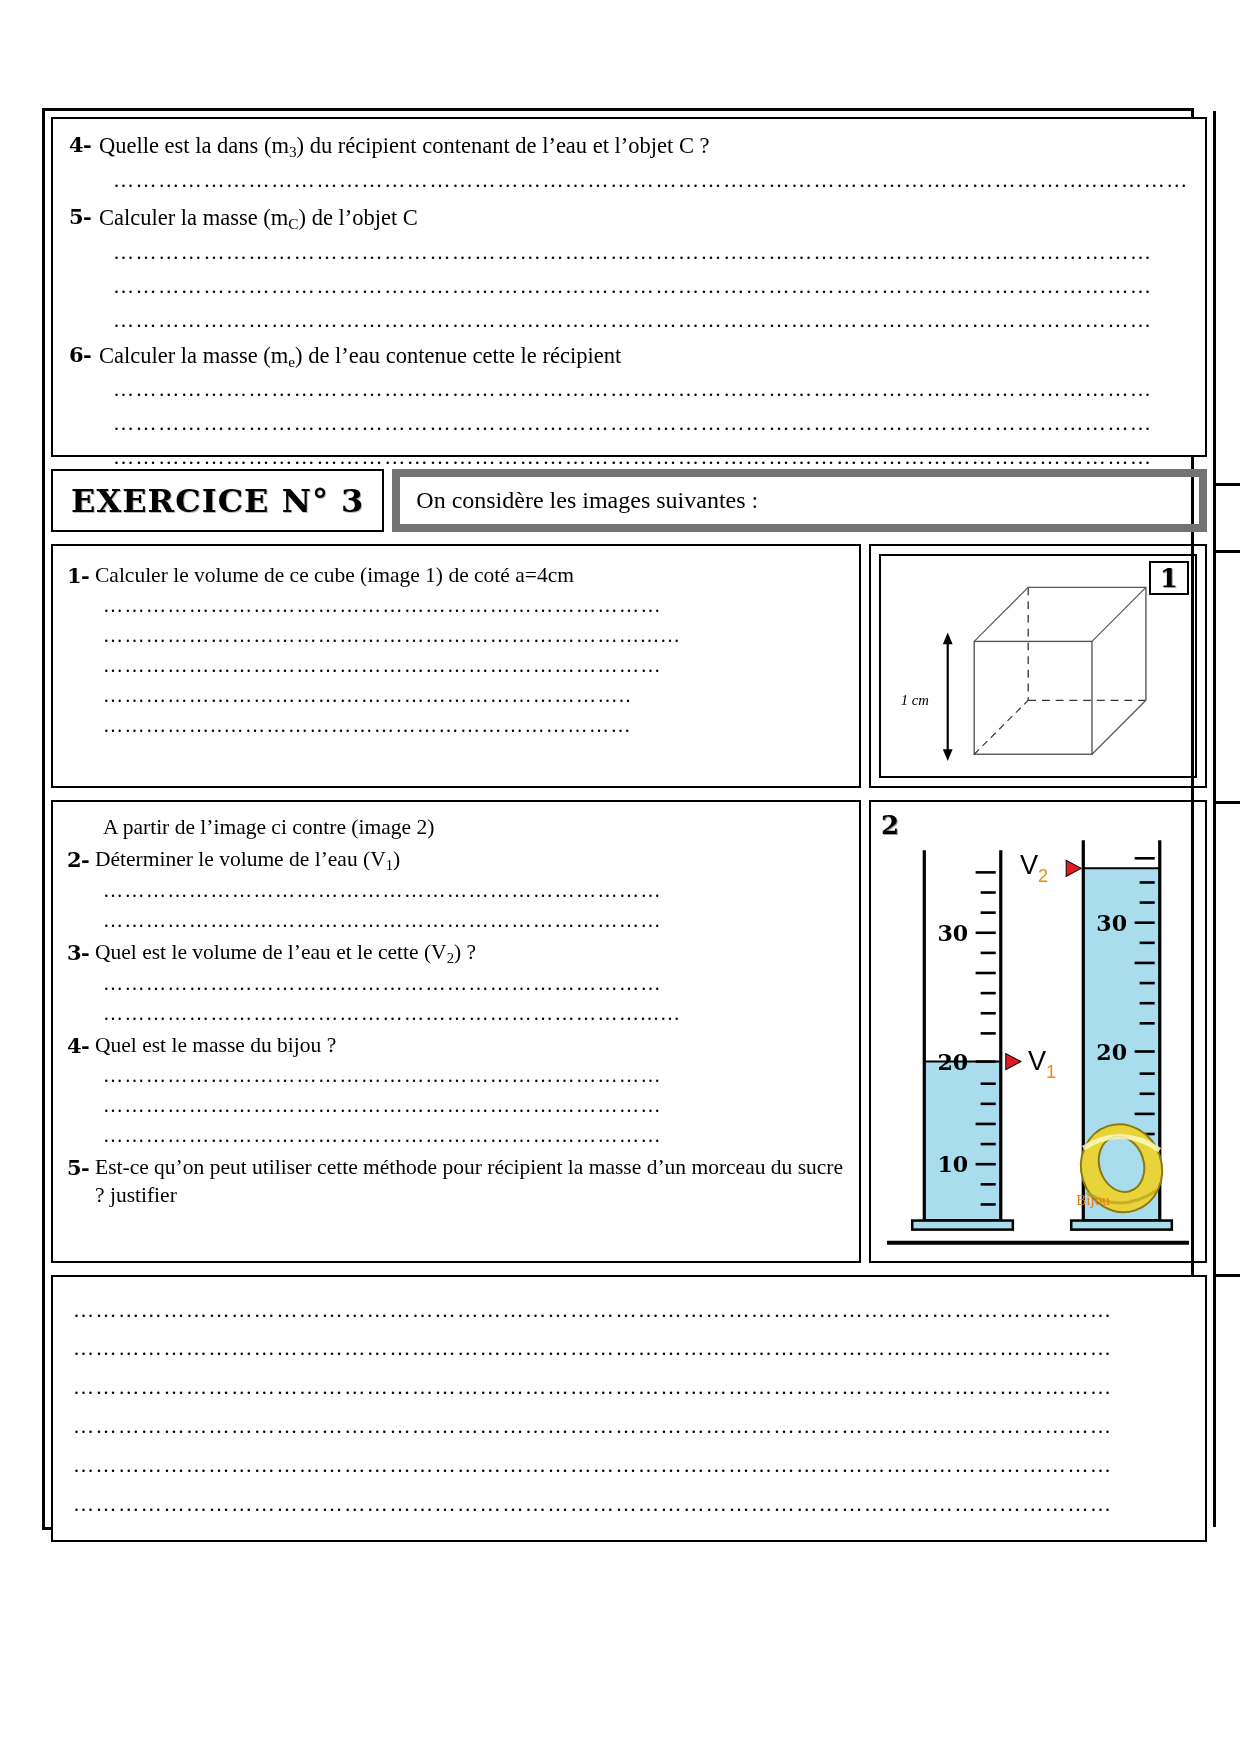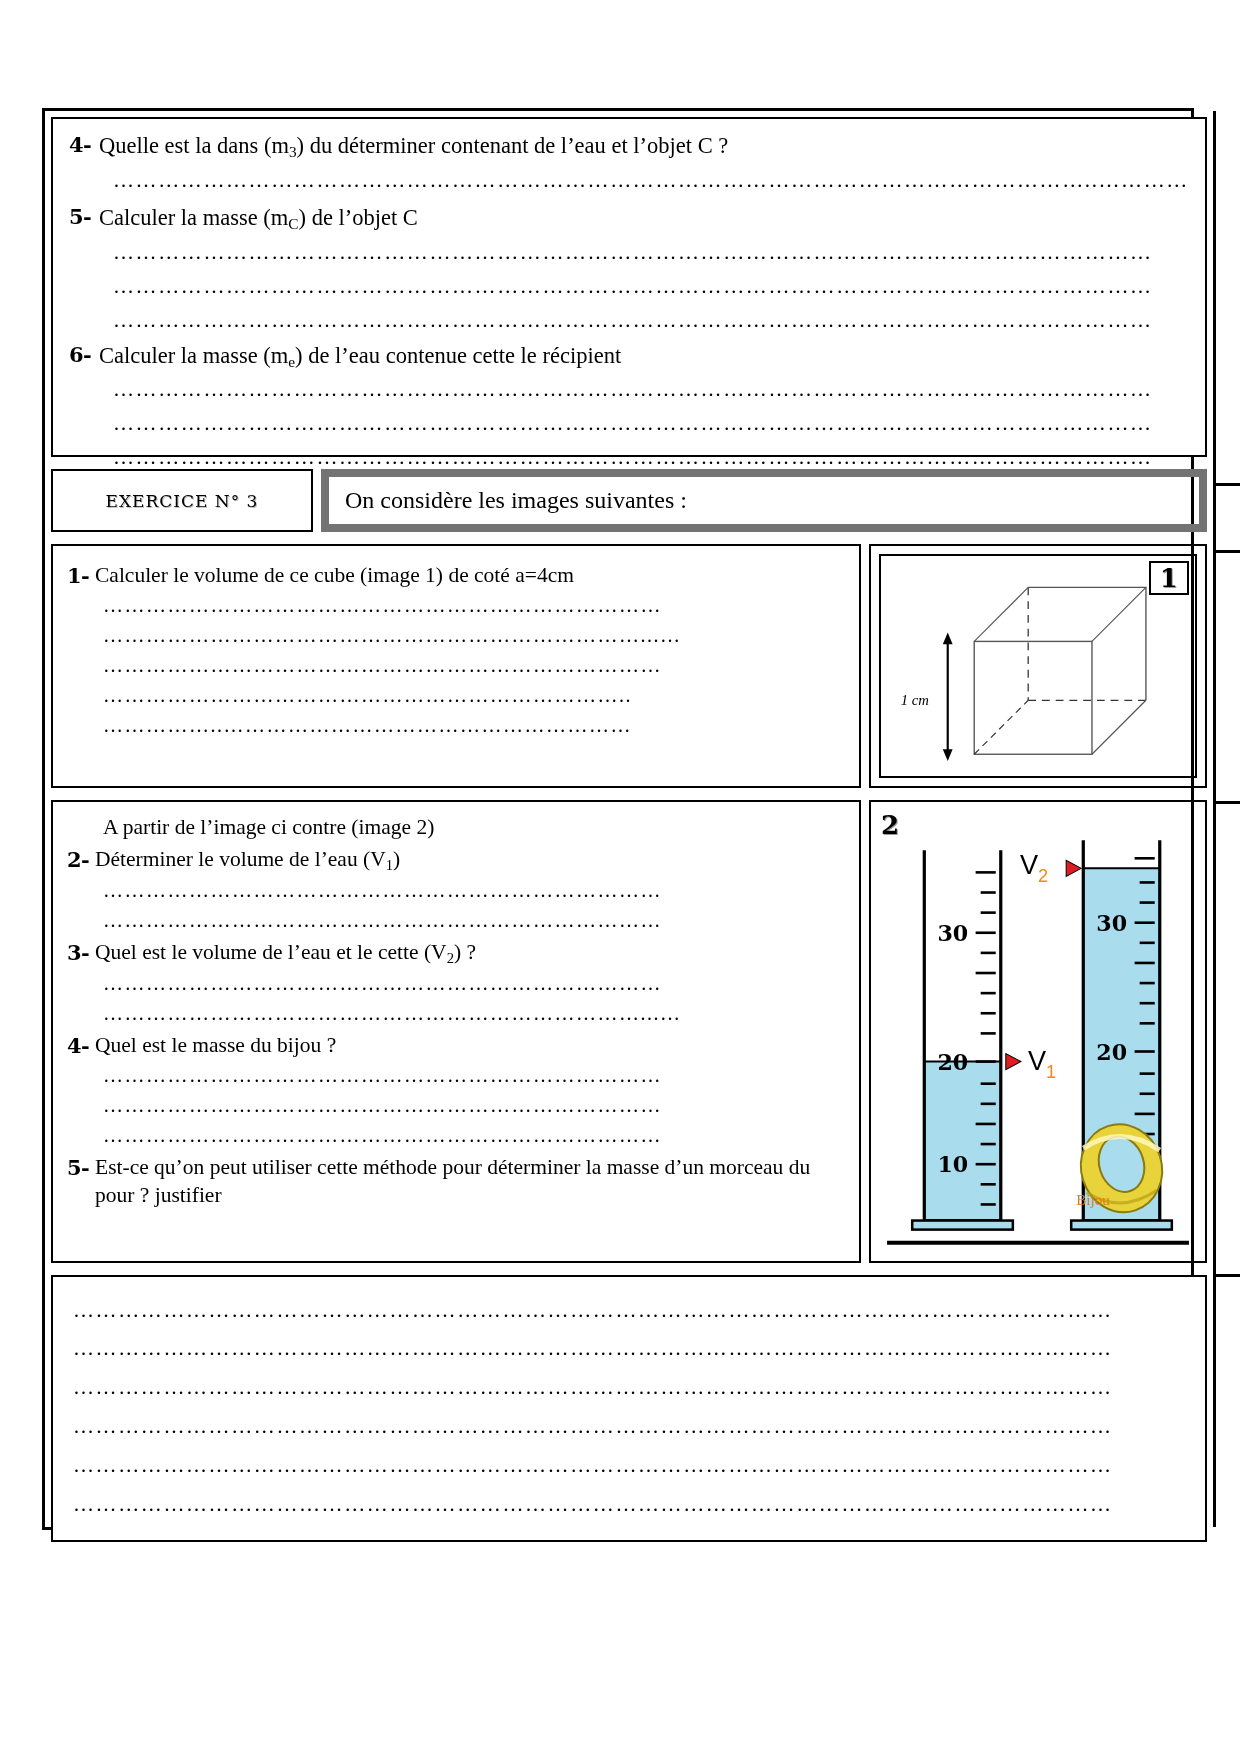--- a/index.html
+++ b/index.html
@@ -31,21 +31,21 @@
   
   .pt{display:flex;align-items:center;justify-content:center;font-size:20px;font-weight:bold;
       font-family:"DejaVu Serif",serif;}
   .pt-big{font-family:"DejaVu Serif",serif;font-weight:bold;font-size:24px;}
   .pt-sep{border-bottom:3px solid #000;}
 
   
   .exrow{display:flex;margin:6px;gap:0;}
   .exbadge{border:2px solid #000;box-sizing:border-box;padding:10px 18px;margin-right:8px;
            display:flex;align-items:center;justify-content:center;min-width:262px;}
-  .exbadge span{font-family:"DejaVu Serif",serif;font-weight:normal;font-size:17px;letter-spacing:1px;
+  .exbadge span{font-family:"DejaVu Serif",serif;font-weight:bold;font-size:32px;letter-spacing:1px;
                 text-shadow:1px 1px 0 #bdbdbd;}
   .exintro{border:8px solid #737373;box-sizing:border-box;flex:1 1 auto;display:flex;align-items:center;
            padding:10px 16px;font-size:24px;}
 
   
   .split{display:flex;margin:6px;gap:8px;}
   .left-pane{border:2px solid #000;box-sizing:border-box;flex:1 1 auto;padding:12px 14px 14px 14px;}
   .right-pane{border:2px solid #000;box-sizing:border-box;width:338px;flex:0 0 338px;position:relative;
               padding:8px;}
 
@@ -73,21 +73,21 @@
 <div class="page">
   <div class="outer">
 
     <div class="body-col">
 
       <div class="box qblock" style="height:340px;">
 
         <div class="qline">
           <div class="qnum">4-</div>
           <div class="qtext">
-            <span>Quelle est la dans (m</span><sub>3</sub><span>) du déterminer contenant de l’eau et l’objet C ?</span>
+            <span>Quelle est la dans (m</span><sub>3</sub><span>) du récipient contenant de l’eau et l’objet C ?</span>
           </div>
         </div>
         <div class="dots">…………………………………………………………………………………………………………………..…………</div>
 
         <div class="qline" style="margin-top:6px;">
           <div class="qnum">5-</div>
           <div class="qtext">
             <span>Calculer la masse (m</span><sub>C</sub><span>) de l’objet C</span>
           </div>
         </div>
@@ -178,21 +178,21 @@
           <div class="q-s">
             <div class="qnum">4-</div>
             <div class="qtext">Quel est le masse du bijou ?</div>
           </div>
           <div class="dots-s">……………………………………………………………………</div>
           <div class="dots-s">……………………………………………………………………</div>
           <div class="dots-s">……………………………………………………………………</div>
 
           <div class="q-s">
             <div class="qnum">5-</div>
-            <div class="qtext">Est-ce qu’on peut utiliser cette méthode pour déterminer la masse d’un morceau du pour ? justifier</div>
+            <div class="qtext">Est-ce qu’on peut utiliser cette méthode pour récipient la masse d’un morceau du sucre ? justifier</div>
           </div>
         </div>
 
         <div class="right-pane" style="padding:6px;">
           <div class="img-frame" style="border:none;">
             <div class="img-num" style="left:4px;top:2px;">2</div>
             <svg width="100%" height="100%" viewBox="0 0 320 440" preserveAspectRatio="xMidYMid meet">
 
               <rect x="47" y="250" width="76" height="158" fill="#a9dced"></rect>
 

